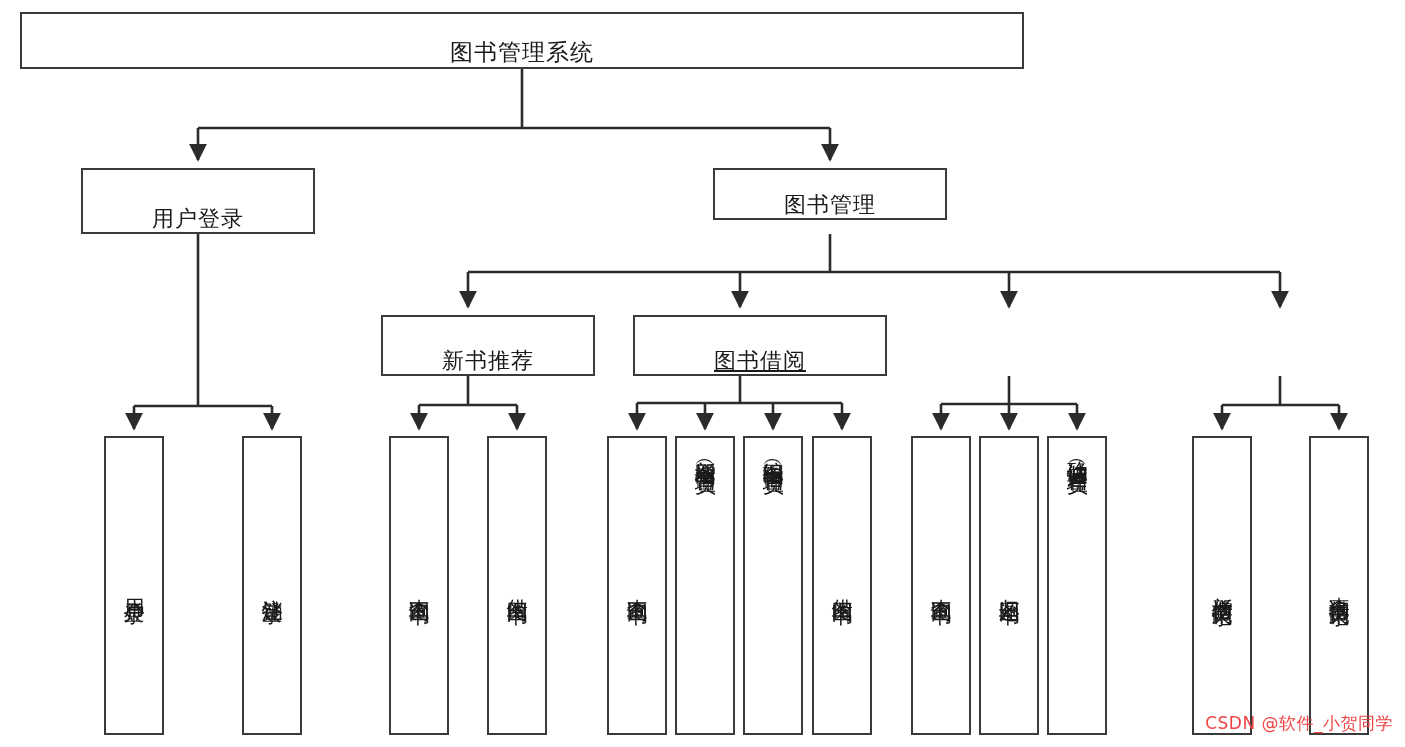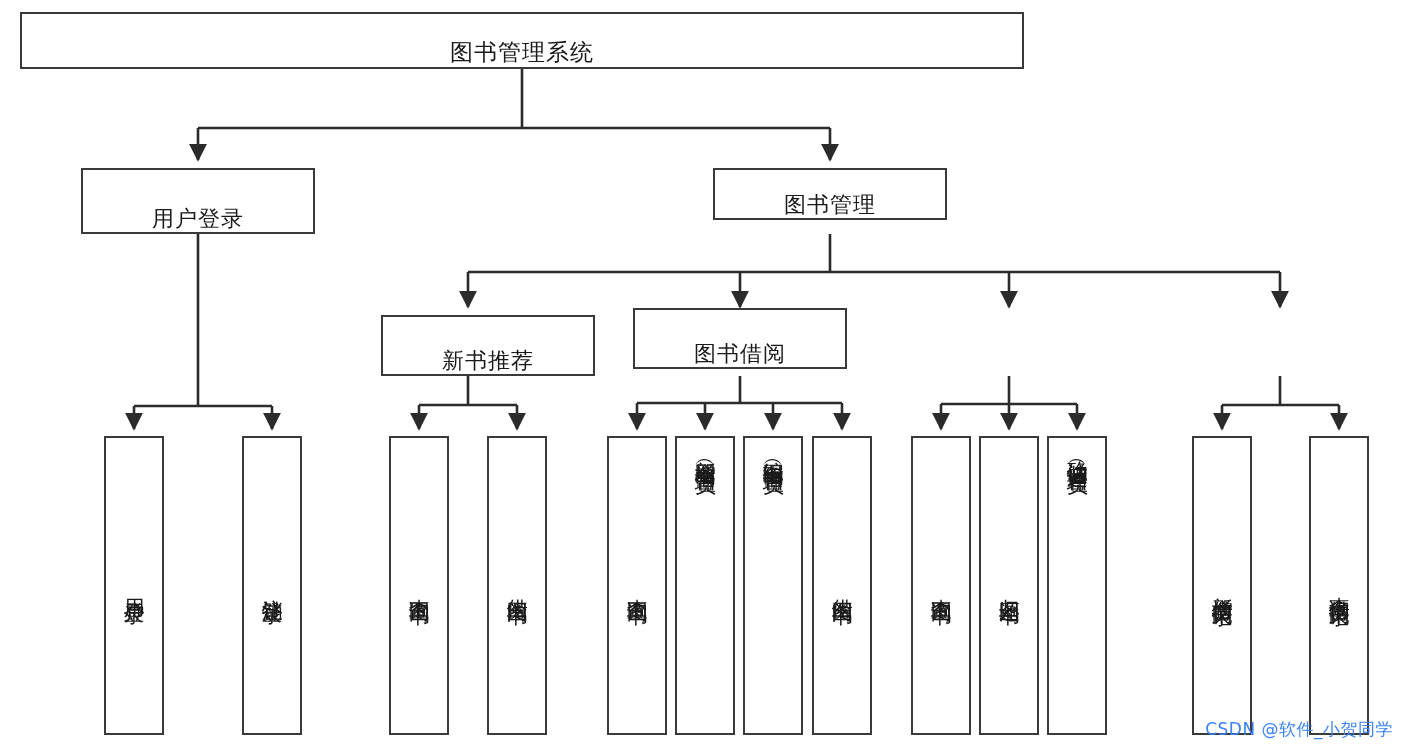--- a/index.html
+++ b/index.html
@@ -63,23 +63,23 @@
     line-height: 1.16;
     letter-spacing: 2px;
   }
   .node.vert.midalign {
     align-items: center;
     padding-top: 0;
   }
   .watermark {
     position: absolute;
     right: 12px;
-    bottom: 6px;
+    bottom: 12px;
     font-size: 17px;
-    color: #3b82f6;
+    color: #ef4444;
     white-space: nowrap;
     letter-spacing: 0.5px;
   }
 </style>
 </head>
 <body>
 
 <div id="diagram-root">
 
   <svg class="connectors" viewBox="0 0 1405 747">
@@ -139,21 +139,21 @@
   <div class="node horiz" style="left:81px; top:168px; width:234px; height:66px;">
     <span class="node-label">用户登录</span>
   </div>
   <div class="node horiz" style="left:713px; top:168px; width:234px; height:52px;">
     <span class="node-label">图书管理</span>
   </div>
 
   <div class="node horiz" style="left:361px; top:315px; width:214px; height:61px;margin-left:20px;">
     <span class="node-label">新书推荐</span>
   </div>
-  <div class="node horiz" style="left:633px; top:308px; width:214px; height:61px;">
+  <div class="node horiz" style="left:633px; top:315px; width:254px; height:61px;text-decoration:underline;">
     <span class="node-label">图书借阅</span>
   </div>
 
   <div class="node vert midalign" style="left:104px; top:436px; width:60px; height:299px;">
     <span class="node-label">用户登录</span>
   </div>
   <div class="node vert midalign" style="left:242px; top:436px; width:60px; height:299px;">
     <span class="node-label">注销登录</span>
   </div>
 

